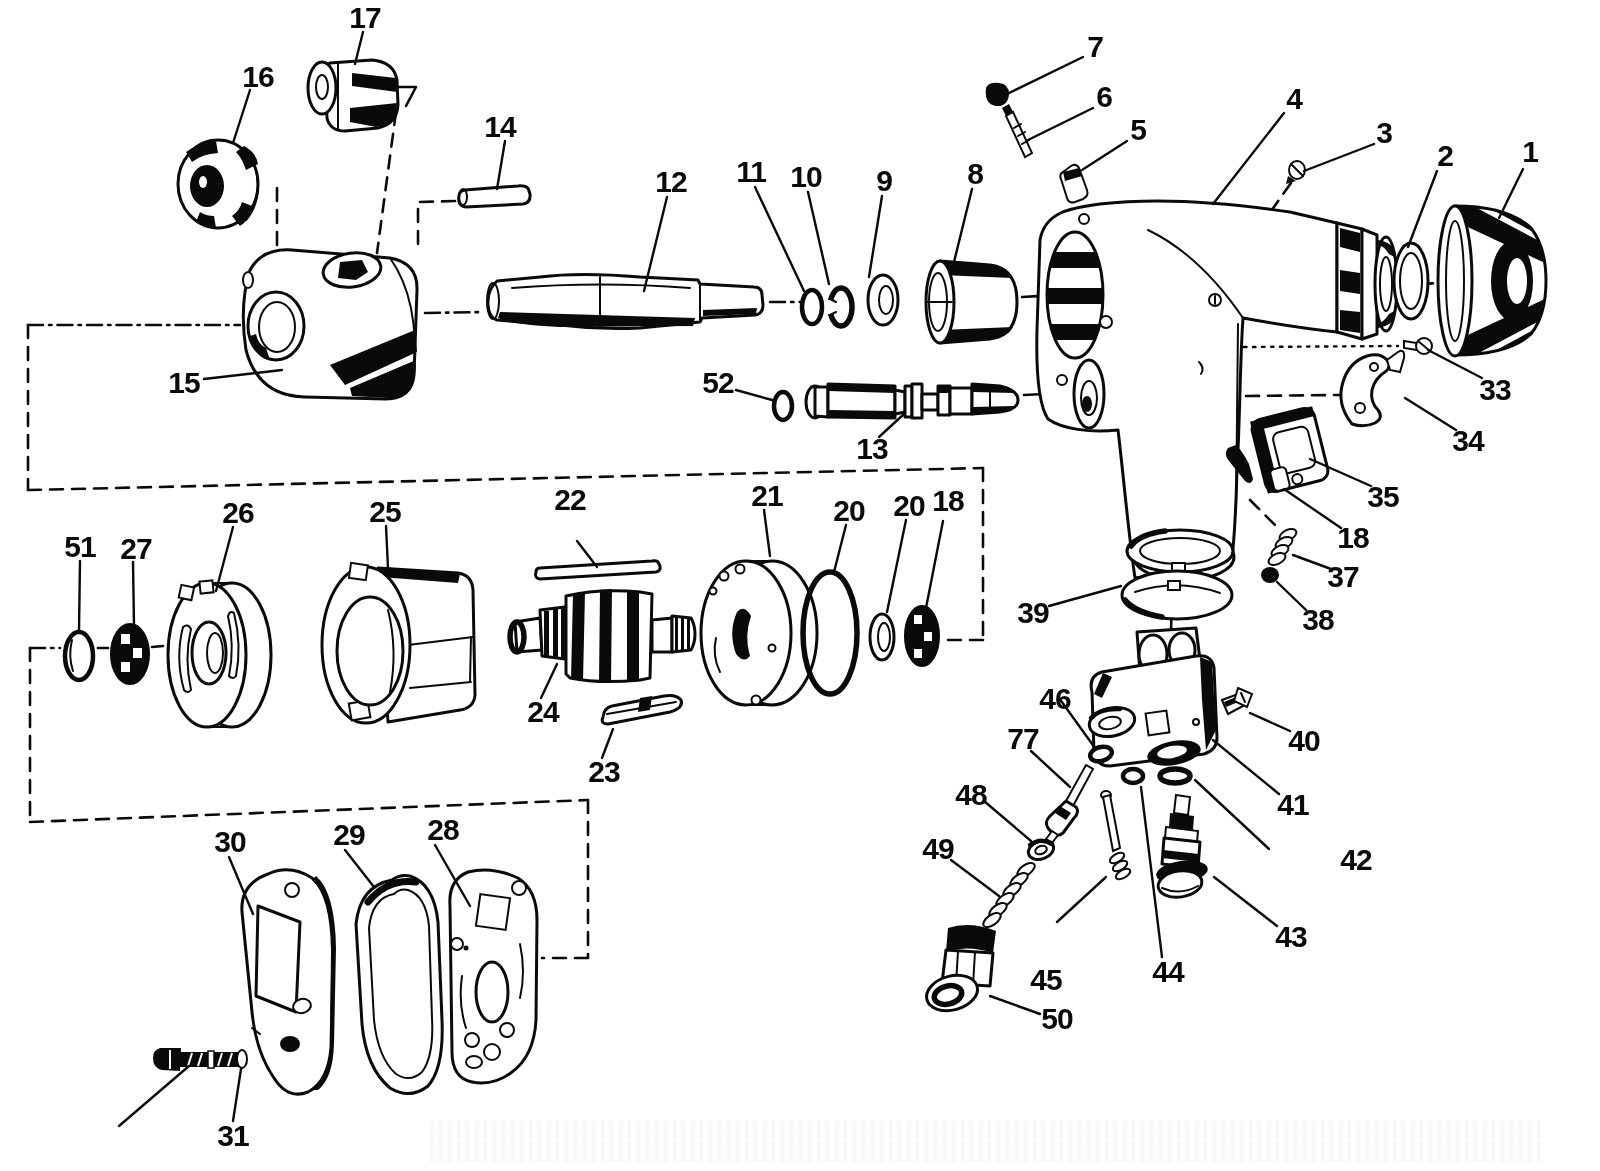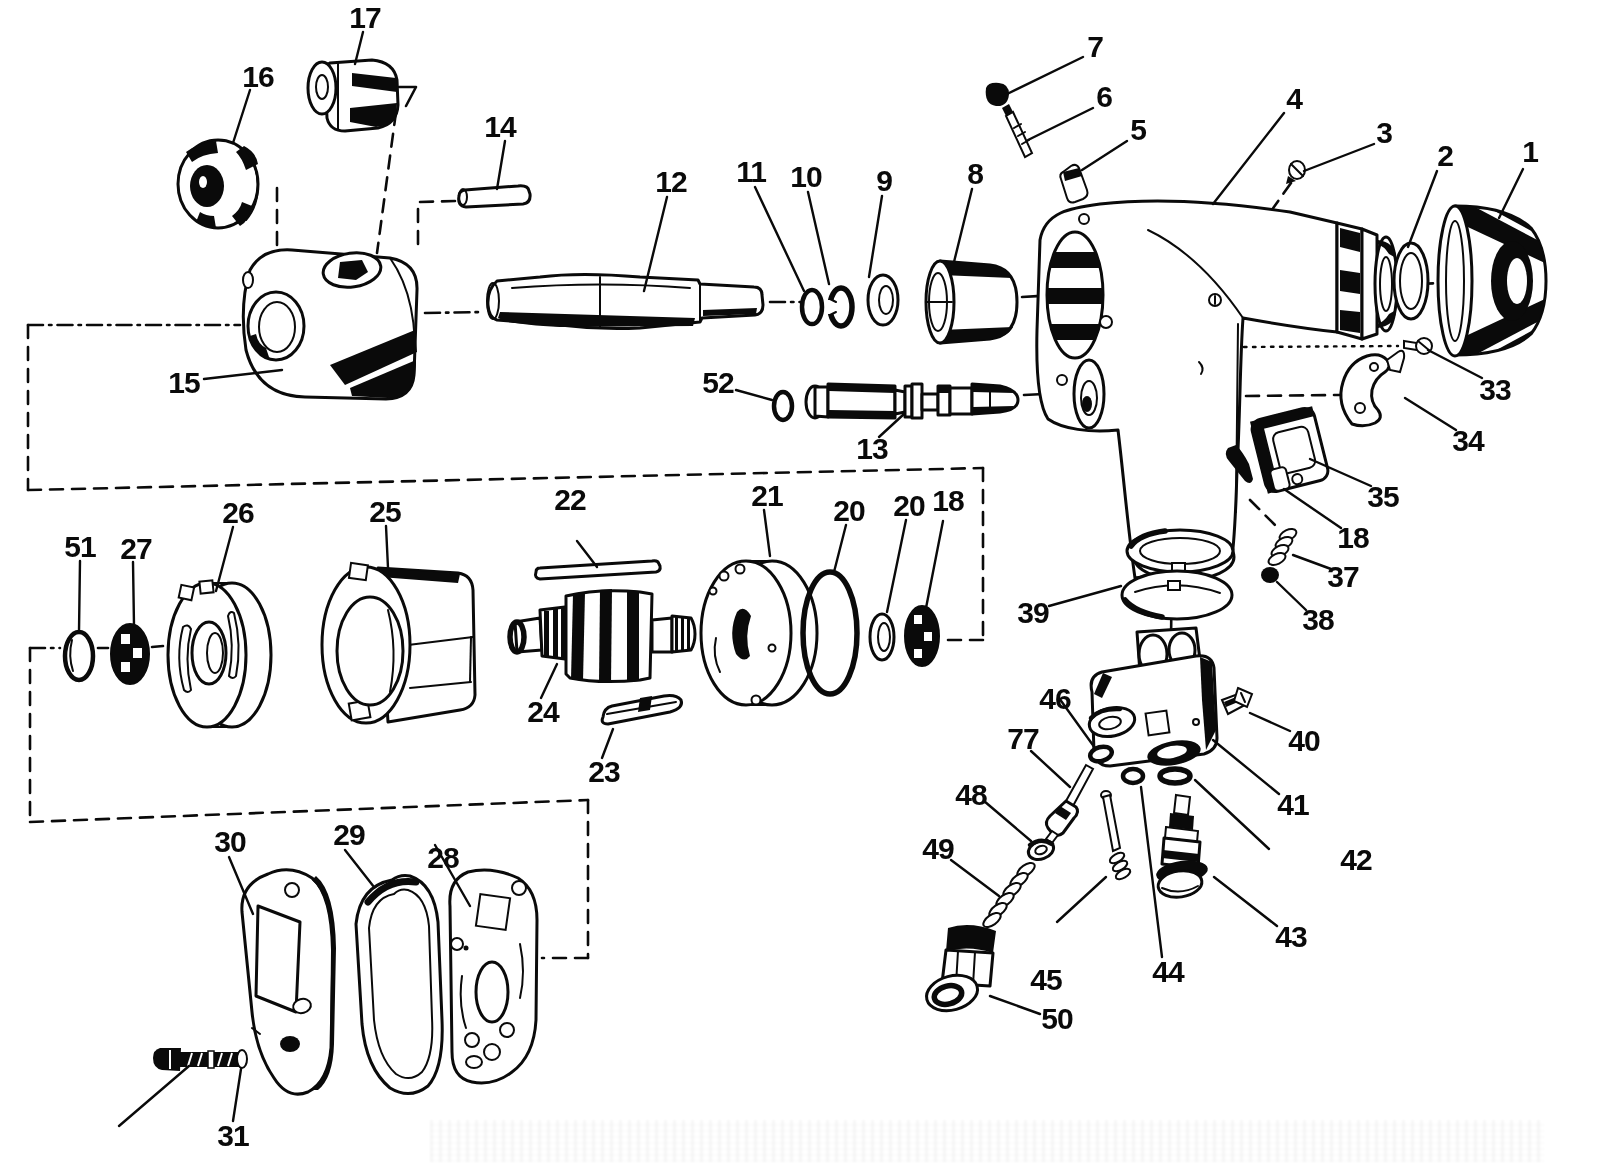--- a/index.html
+++ b/index.html
@@ -591,21 +591,21 @@
   <div class="plabel" style="left: 948px; top: 501px;">18</div>
   <div class="plabel" style="left: 909px; top: 506px;">20</div>
   <div class="plabel" style="left: 849px; top: 511px;">20</div>
   <div class="plabel" style="left: 767px; top: 496px;">21</div>
   <div class="plabel" style="left: 570px; top: 500px;">22</div>
   <div class="plabel" style="left: 604px; top: 772px;">23</div>
   <div class="plabel" style="left: 543px; top: 712px;">24</div>
   <div class="plabel" style="left: 385px; top: 512px;">25</div>
   <div class="plabel" style="left: 238px; top: 513px;">26</div>
   <div class="plabel" style="left: 136px; top: 549px;">27</div>
-  <div class="plabel" style="left: 443px; top: 830px; margin-top: 28px;">28</div>
+  <div class="plabel" style="left: 443px; top: 830px;">28</div>
   <div class="plabel" style="left: 349px; top: 835px;">29</div>
   <div class="plabel" style="left: 230px; top: 842px;">30</div>
   <div class="plabel" style="left: 233px; top: 1136px;">31</div>
   <div class="plabel" style="left: 112px; top: 1141px; margin-top: 40px;">32</div>
   <div class="plabel" style="left: 1495px; top: 390px;">33</div>
   <div class="plabel" style="left: 1468px; top: 441px;">34</div>
   <div class="plabel" style="left: 1383px; top: 497px;">35</div>
   <div class="plabel" style="left: 1353px; top: 538px;">18</div>
   <div class="plabel" style="left: 1343px; top: 577px;">37</div>
   <div class="plabel" style="left: 1318px; top: 620px;">38</div>

